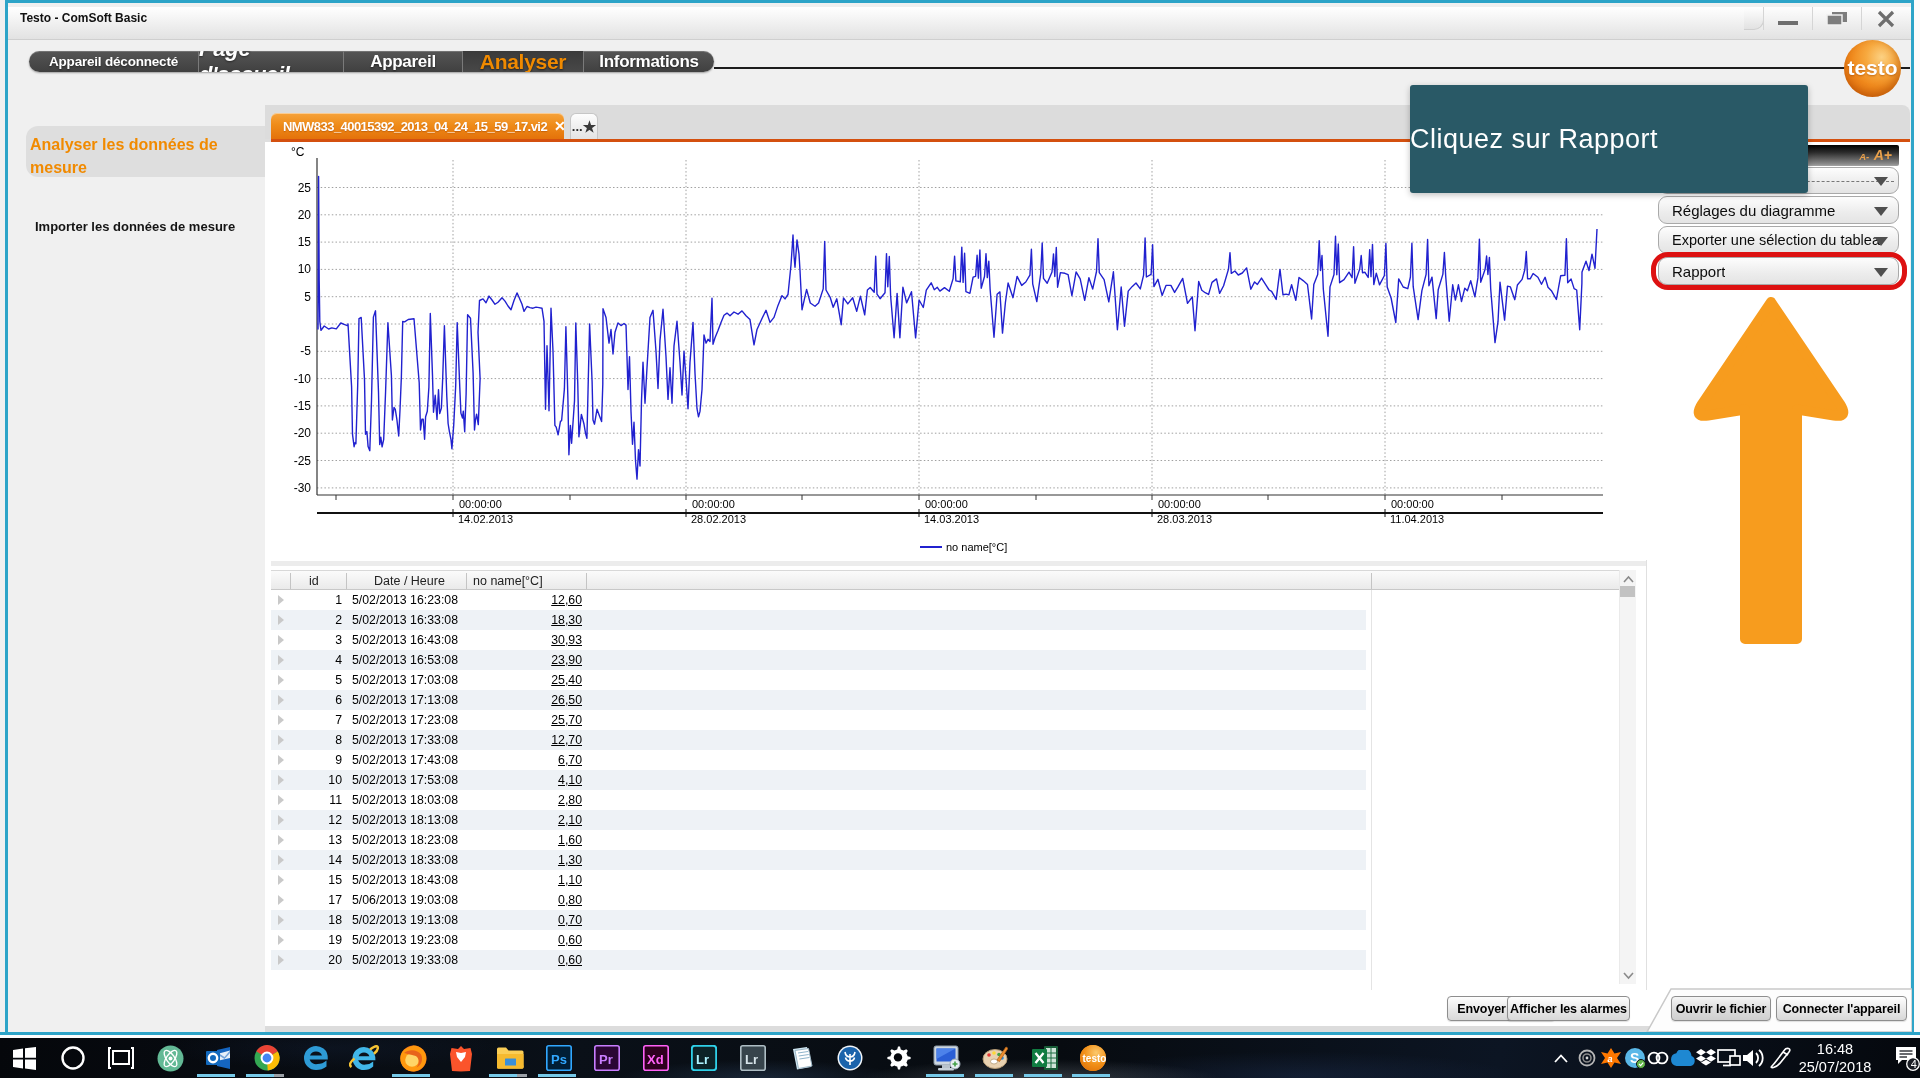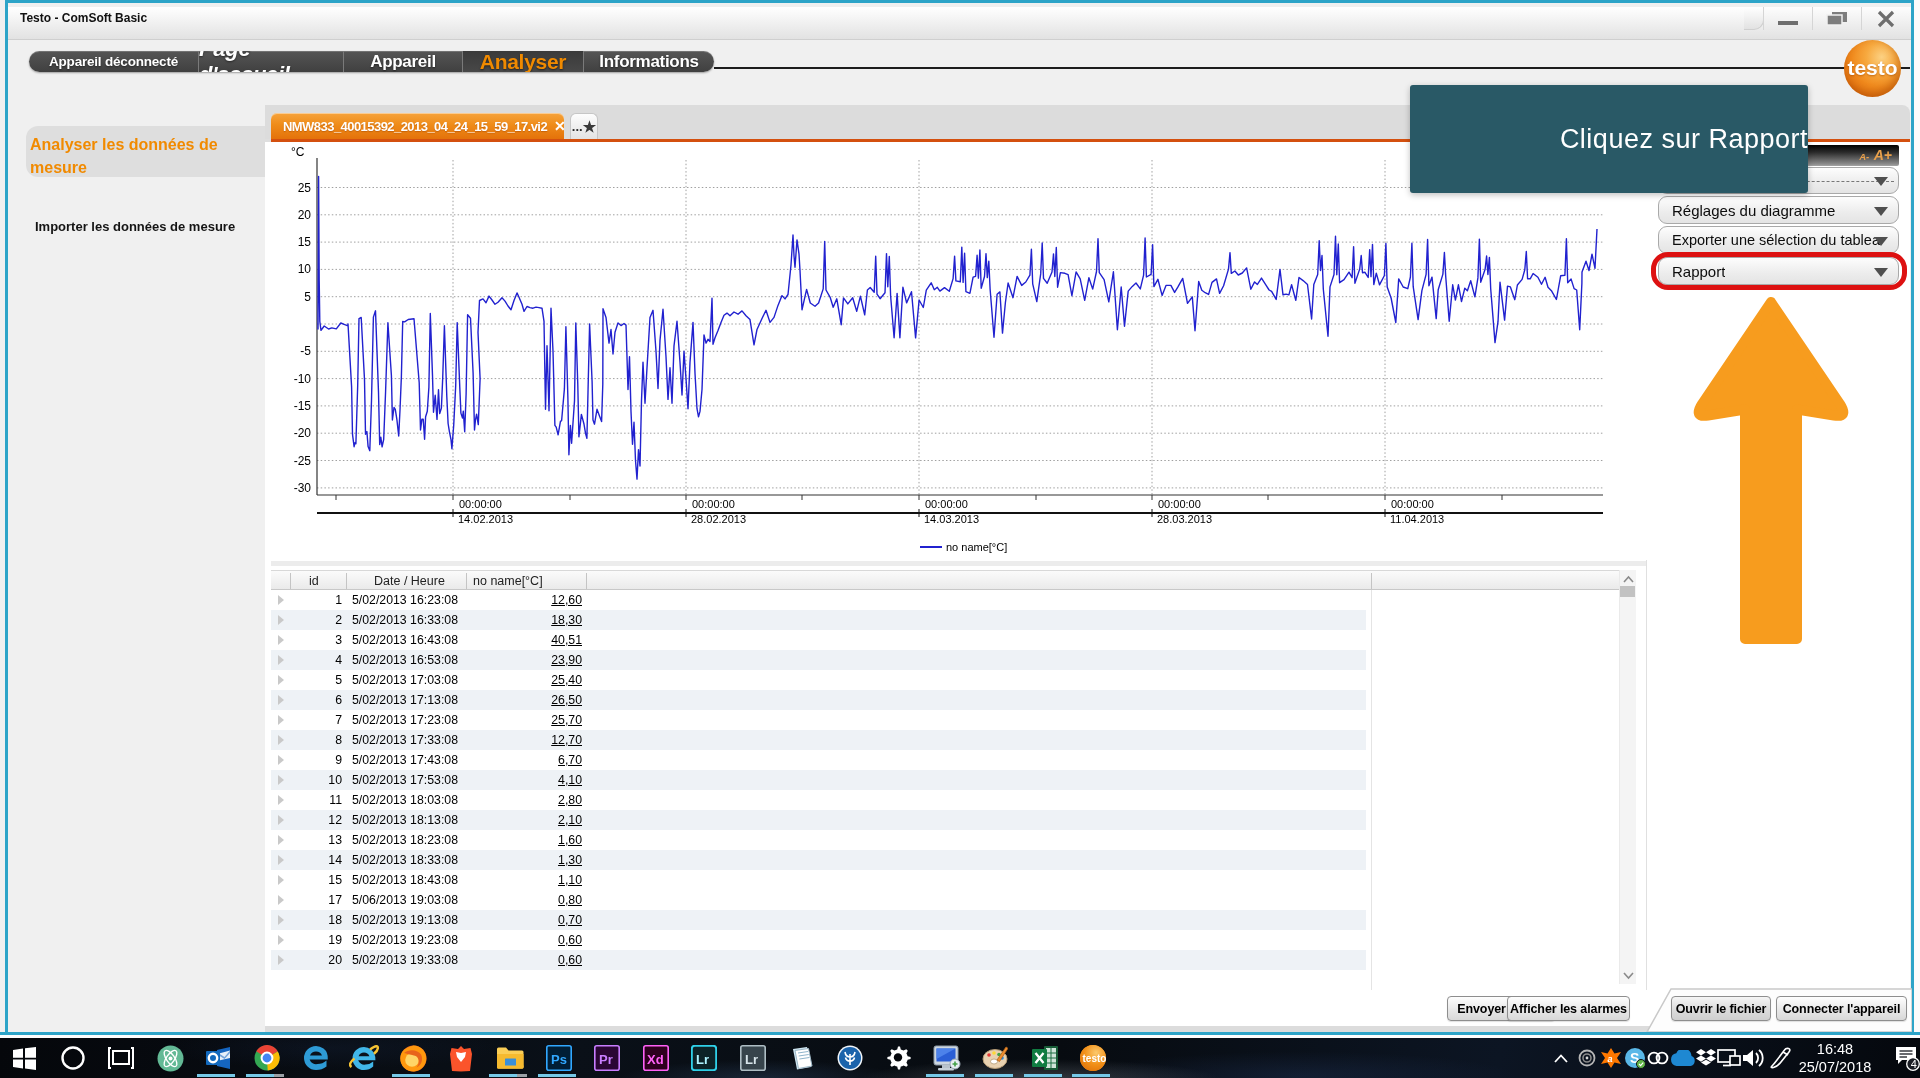--- a/index.html
+++ b/index.html
@@ -50,21 +50,21 @@
 .dd .lbl { position:absolute; left:13px; top:5px; font-size:15px; color:#0c0c0c; white-space:nowrap; max-width:196px; overflow:hidden; }
 .dd .arr { position:absolute; right:10px; top:10px; width:0; height:0; border-left:7.5px solid transparent; border-right:7.5px solid transparent; border-top:9px solid #4f4f4f; }
 #fontbar { left:1658px; top:145px; width:241px; height:21px; background:linear-gradient(#000000,#2b2b2b 35%,#8a8a8a 90%,#a5a5a5); border-radius:2px; }
 #fontbar > span { position:absolute; right:7px; top:1px; color:#e9a04b; font-style:italic; font-weight:bold; }
 #redbox { left:1651px; top:252px; width:256px; height:38px; border:5px solid #dd1111; border-radius:17px; }
 
 
 #bigarrow { left:1686px; top:292px; }
 
 
-#tooltip { left:1410px; top:85px; width:398px; height:108px; background:#295966; border-radius:3px; box-shadow:0 2px 6px rgba(0,0,0,.25); display:flex; align-items:center; justify-content:flex-end;padding-left:24px; }
+#tooltip { left:1410px; top:85px; width:398px; height:108px; background:#295966; border-radius:3px; box-shadow:0 2px 6px rgba(0,0,0,.25); display:flex; align-items:center; justify-content:flex-start; }
 #tooltip span { color:#fff; font-size:27px; letter-spacing:.5px; }
 
 
 #splitter { left:271px; top:561px; width:1375px; height:5px; background:#ececec; }
 #thead { left:271px; top:570px; width:1348px; height:20px; background:linear-gradient(#fbfbfb,#eaeaea); border-top:1px solid #d8d8d8; border-bottom:1px solid #c8c8c8; }
 #thead .cs { position:absolute; top:2px; width:1px; height:16px; background:#c4c4c4; }
 #thead .hl { position:absolute; top:3px; font-size:12.5px; color:#222; }
 #tbody { left:271px; top:590px; width:1348px; }
 .row { height:20px; position:relative; font-size:12.3px; color:#000; }
 .row.even { background:#eef2f6; width:1095px; }
@@ -226,21 +226,21 @@
 <div class="row even">
       <div class="tri"></div>
       <span class="id">2</span>
       <span class="dt">5/02/2013 16:33:08</span>
       <span class="vl">18,30</span>
     </div>
 <div class="row">
       <div class="tri"></div>
       <span class="id">3</span>
       <span class="dt">5/02/2013 16:43:08</span>
-      <span class="vl">40,51</span>
+      <span class="vl">30,93</span>
     </div>
 <div class="row even">
       <div class="tri"></div>
       <span class="id">4</span>
       <span class="dt">5/02/2013 16:53:08</span>
       <span class="vl">23,90</span>
     </div>
 <div class="row">
       <div class="tri"></div>
       <span class="id">5</span>

